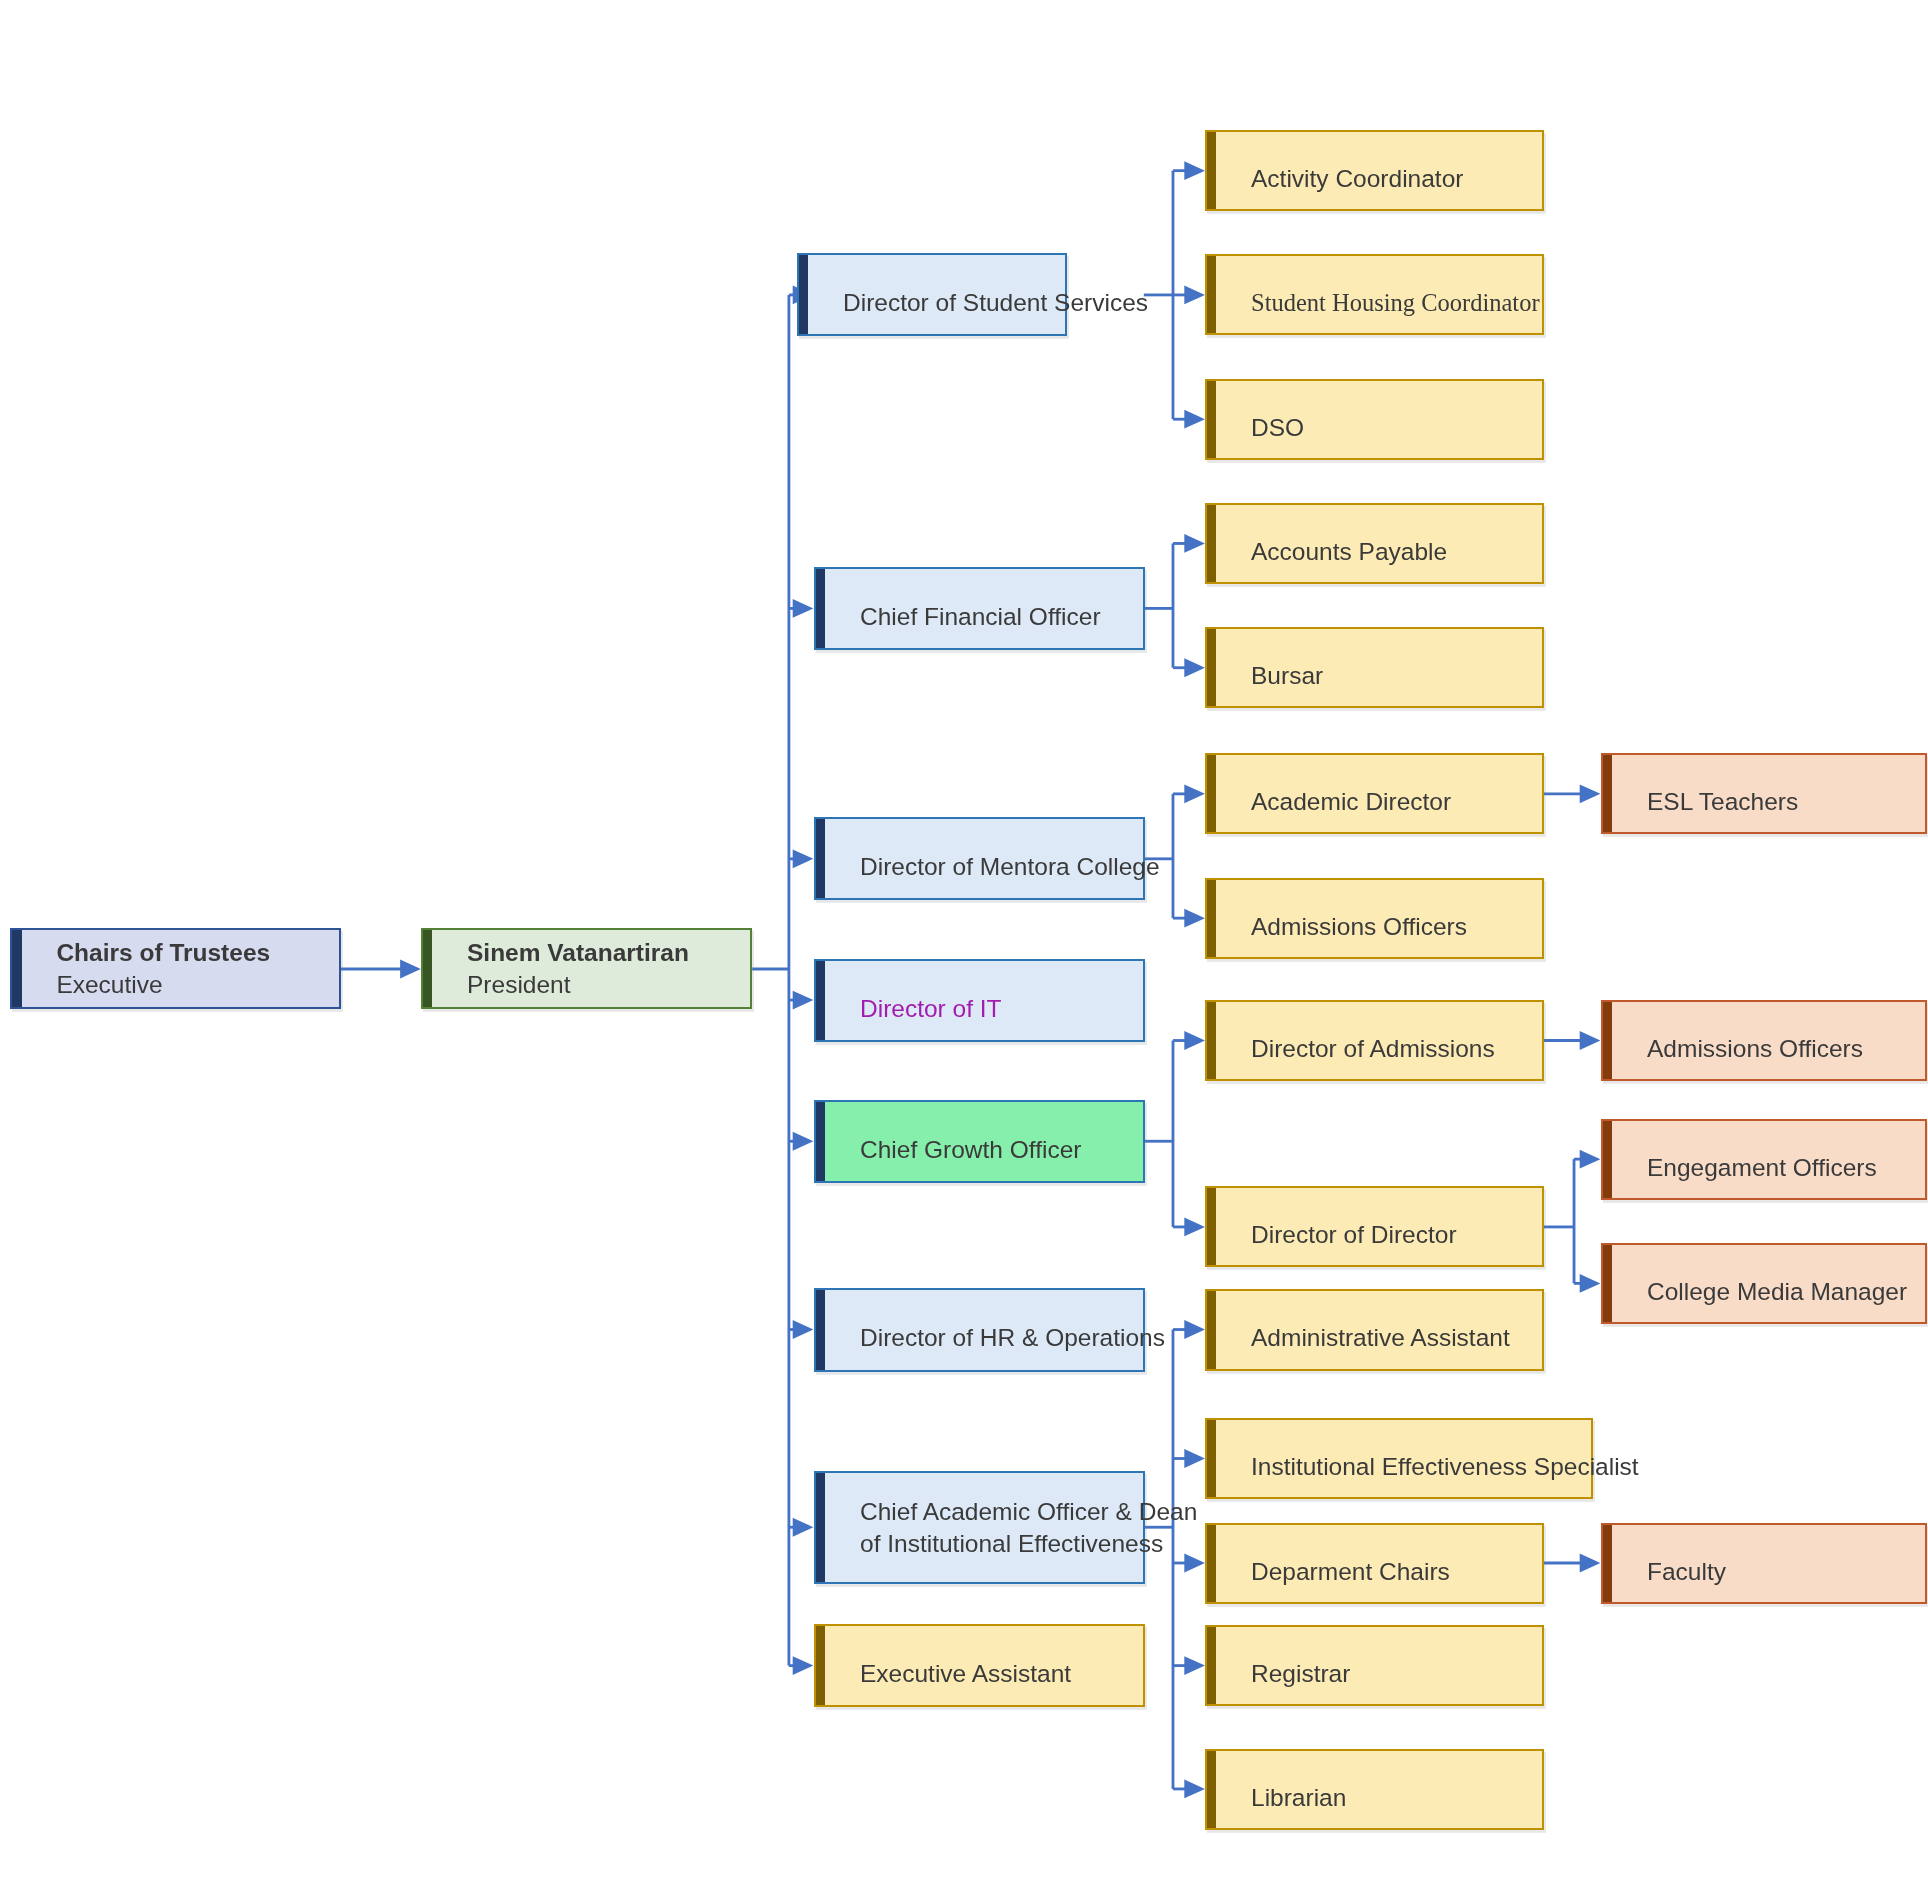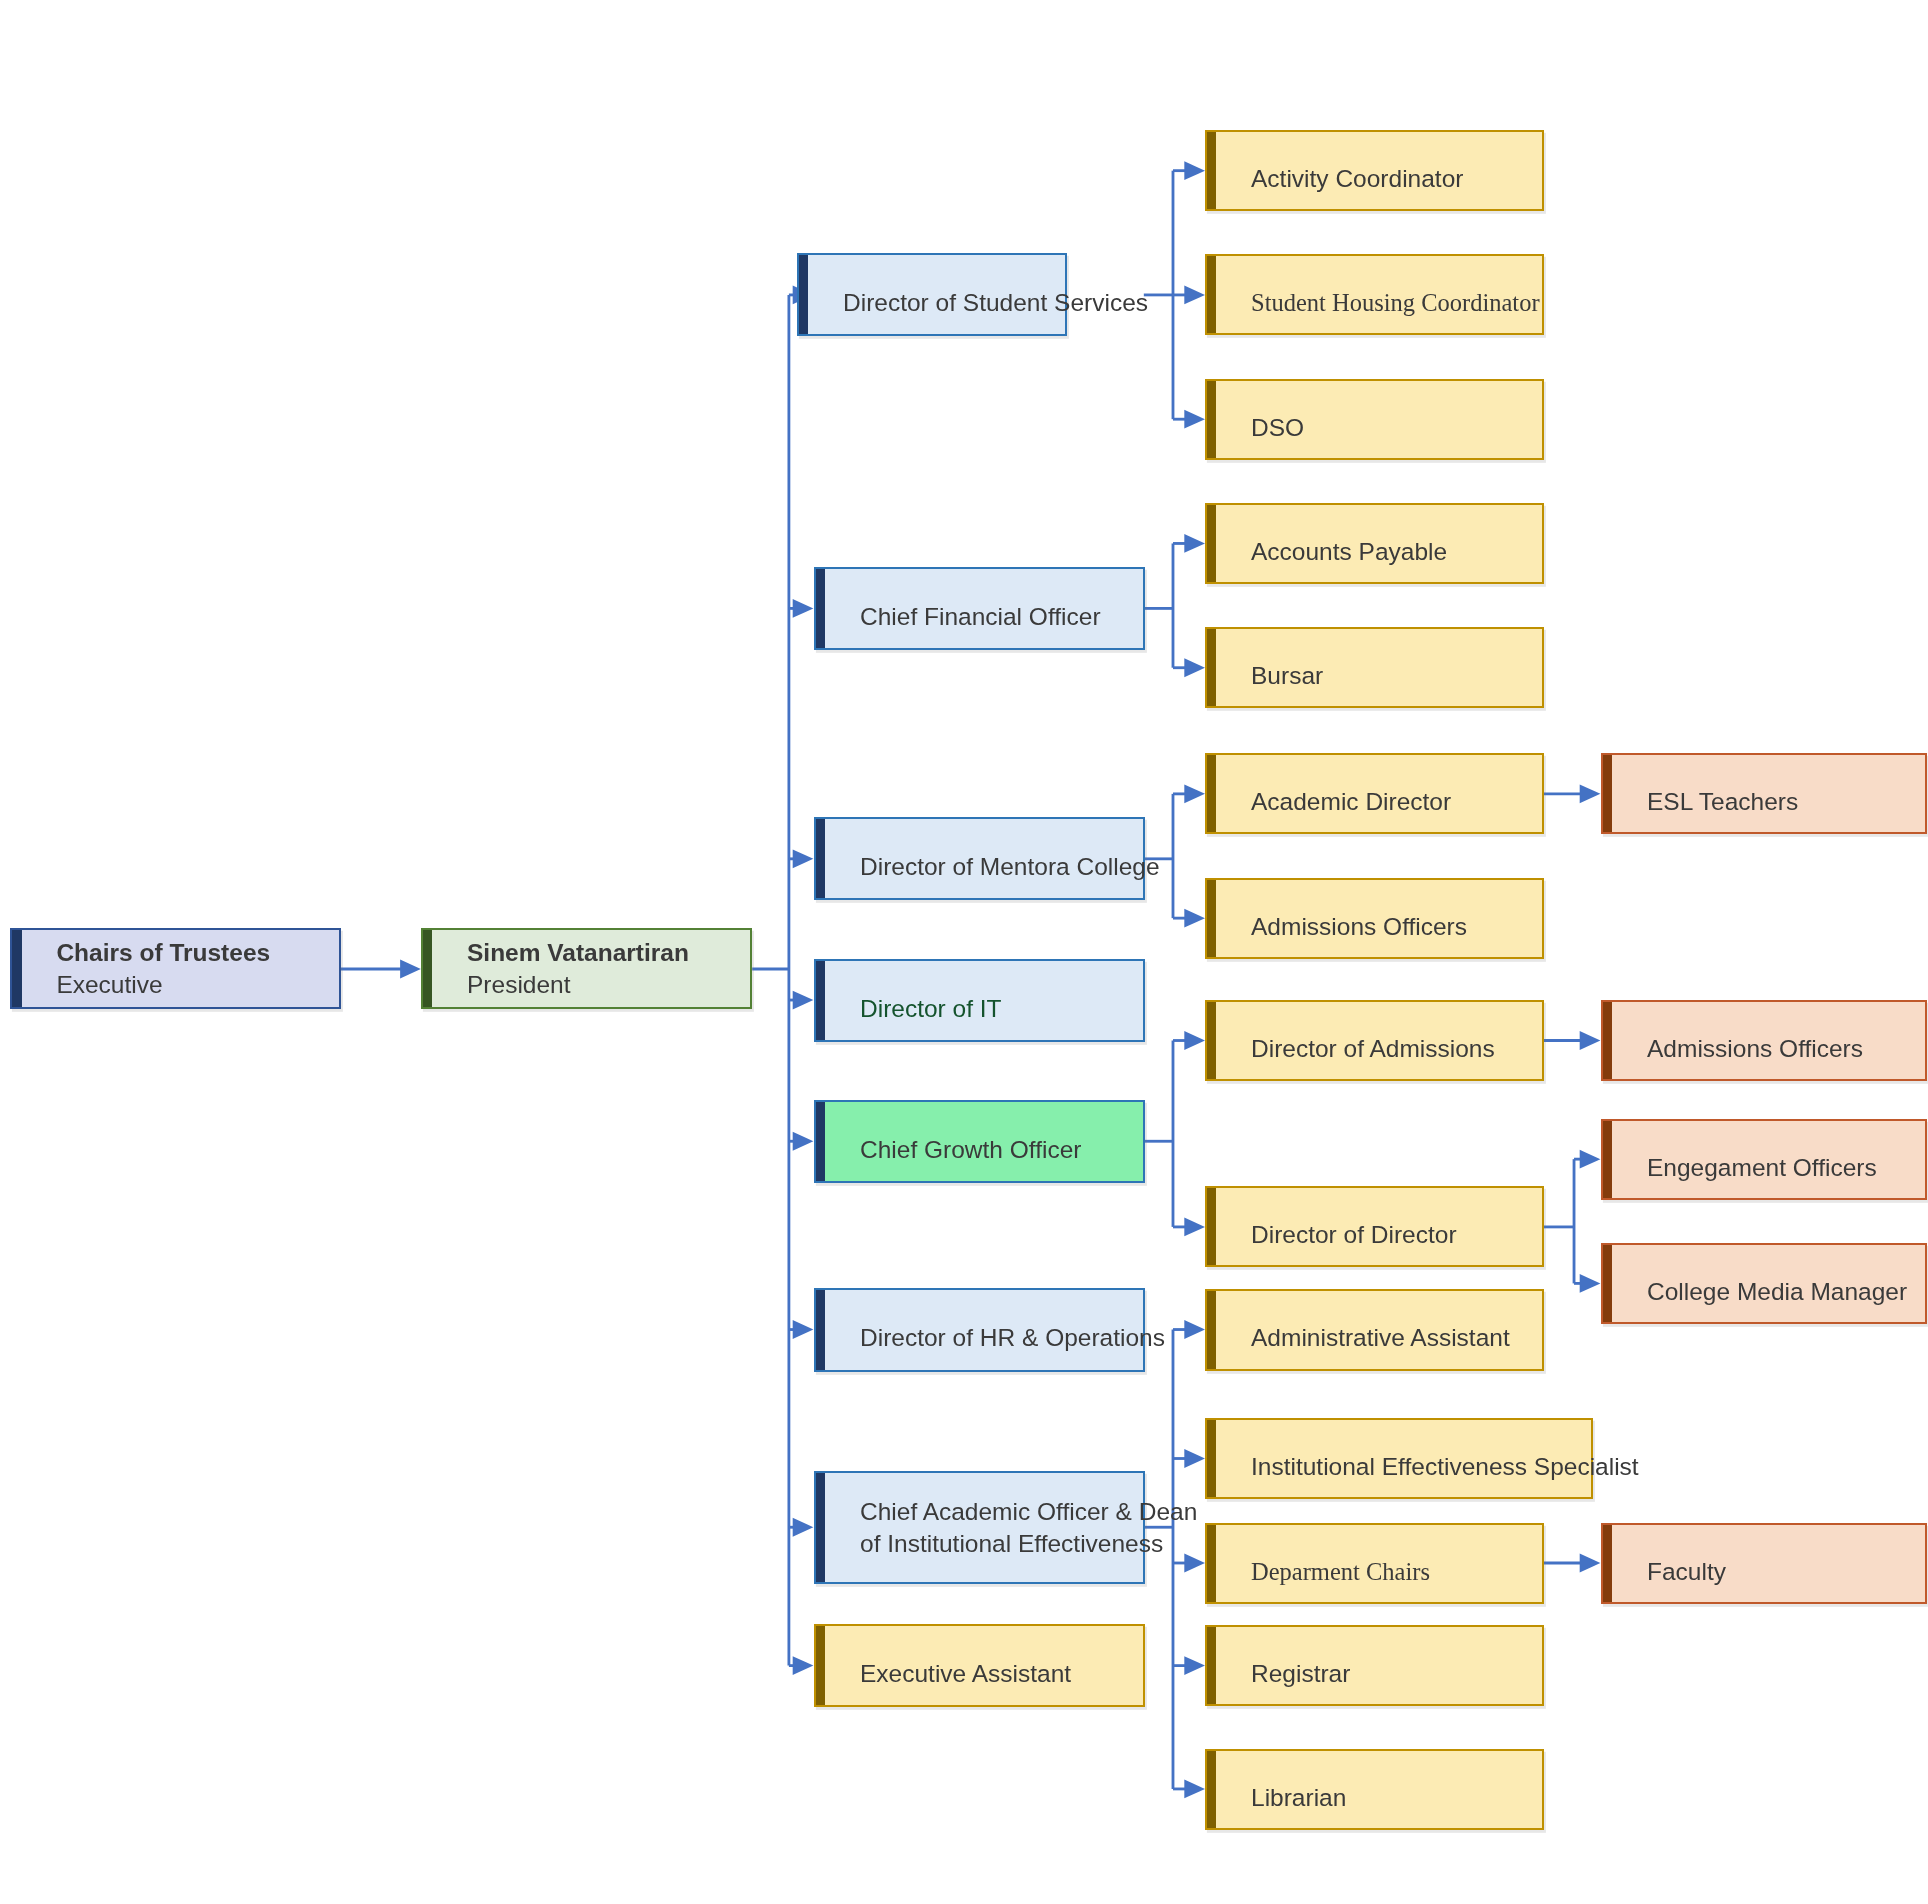--- a/index.html
+++ b/index.html
@@ -122,21 +122,21 @@
     <div class="node nudge" style="left: 814px; top: 567px; width: 331px; height: 83px; background: rgb(221, 233, 246); border: 2.4px solid rgb(46, 117, 182);">
       <div class="bar" style="background: rgb(31, 56, 100);"></div>
       <div class="line" style="color: rgb(58, 58, 58);">Chief Financial Officer</div>
     </div>
     <div class="node nudge" style="left: 814px; top: 817px; width: 331px; height: 83px; background: rgb(221, 233, 246); border: 2.4px solid rgb(46, 117, 182);">
       <div class="bar" style="background: rgb(31, 56, 100);"></div>
       <div class="line" style="color: rgb(58, 58, 58);">Director of Mentora College</div>
     </div>
     <div class="node nudge" style="left: 814px; top: 959px; width: 331px; height: 83px; background: rgb(221, 233, 246); border: 2.4px solid rgb(46, 117, 182);">
       <div class="bar" style="background: rgb(31, 56, 100);"></div>
-      <div class="line" style="color: #14532d;">Director of IT</div>
+      <div class="line" style="color: #a21caf;">Director of IT</div>
     </div>
     <div class="node nudge" style="left: 814px; top: 1100px; width: 331px; height: 83px; background: #86efac; border: 2.4px solid rgb(46, 117, 182);">
       <div class="bar" style="background: rgb(31, 56, 100);"></div>
       <div class="line" style="color: rgb(58, 58, 58);">Chief Growth Officer</div>
     </div>
     <div class="node nudge" style="left: 814px; top: 1288px; width: 331px; height: 84px; background: rgb(221, 233, 246); border: 2.4px solid rgb(46, 117, 182);">
       <div class="bar" style="background: rgb(31, 56, 100);"></div>
       <div class="line" style="color: rgb(58, 58, 58);">Director of HR &amp; Operations</div>
     </div>
     <div class="node" style="left: 814px; top: 1471px; width: 331px; height: 113px; background: rgb(221, 233, 246); border: 2.4px solid rgb(46, 117, 182);">
@@ -187,21 +187,21 @@
     <div class="node nudge" style="left: 1205px; top: 1289px; width: 339px; height: 82px; background: rgb(252, 235, 180); border: 2.4px solid rgb(191, 144, 0);">
       <div class="bar" style="background: rgb(127, 96, 0);"></div>
       <div class="line" style="color: rgb(58, 58, 58);">Administrative Assistant</div>
     </div>
     <div class="node nudge" style="left: 1205px; top: 1418px; width: 388px; height: 81px; background: rgb(252, 235, 180); border: 2.4px solid rgb(191, 144, 0);">
       <div class="bar" style="background: rgb(127, 96, 0);"></div>
       <div class="line" style="color: rgb(58, 58, 58);">Institutional Effectiveness Specialist</div>
     </div>
     <div class="node nudge" style="left: 1205px; top: 1523px; width: 339px; height: 81px; background: rgb(252, 235, 180); border: 2.4px solid rgb(191, 144, 0);">
       <div class="bar" style="background: rgb(127, 96, 0);"></div>
-      <div class="line" style="color: rgb(58, 58, 58); font-family: Liberation Serif, serif;">Deparment Chairs</div>
+      <div class="line" style="color: rgb(58, 58, 58);">Deparment Chairs</div>
     </div>
     <div class="node nudge" style="left: 1205px; top: 1625px; width: 339px; height: 81px; background: rgb(252, 235, 180); border: 2.4px solid rgb(191, 144, 0);">
       <div class="bar" style="background: rgb(127, 96, 0);"></div>
       <div class="line" style="color: rgb(58, 58, 58);">Registrar</div>
     </div>
     <div class="node nudge" style="left: 1205px; top: 1749px; width: 339px; height: 81px; background: rgb(252, 235, 180); border: 2.4px solid rgb(191, 144, 0);">
       <div class="bar" style="background: rgb(127, 96, 0);"></div>
       <div class="line" style="color: rgb(58, 58, 58);">Librarian</div>
     </div>
     <div class="node nudge" style="left: 1601px; top: 753px; width: 326px; height: 81px; background: rgb(248, 220, 200); border: 2.4px solid rgb(192, 89, 43);">

